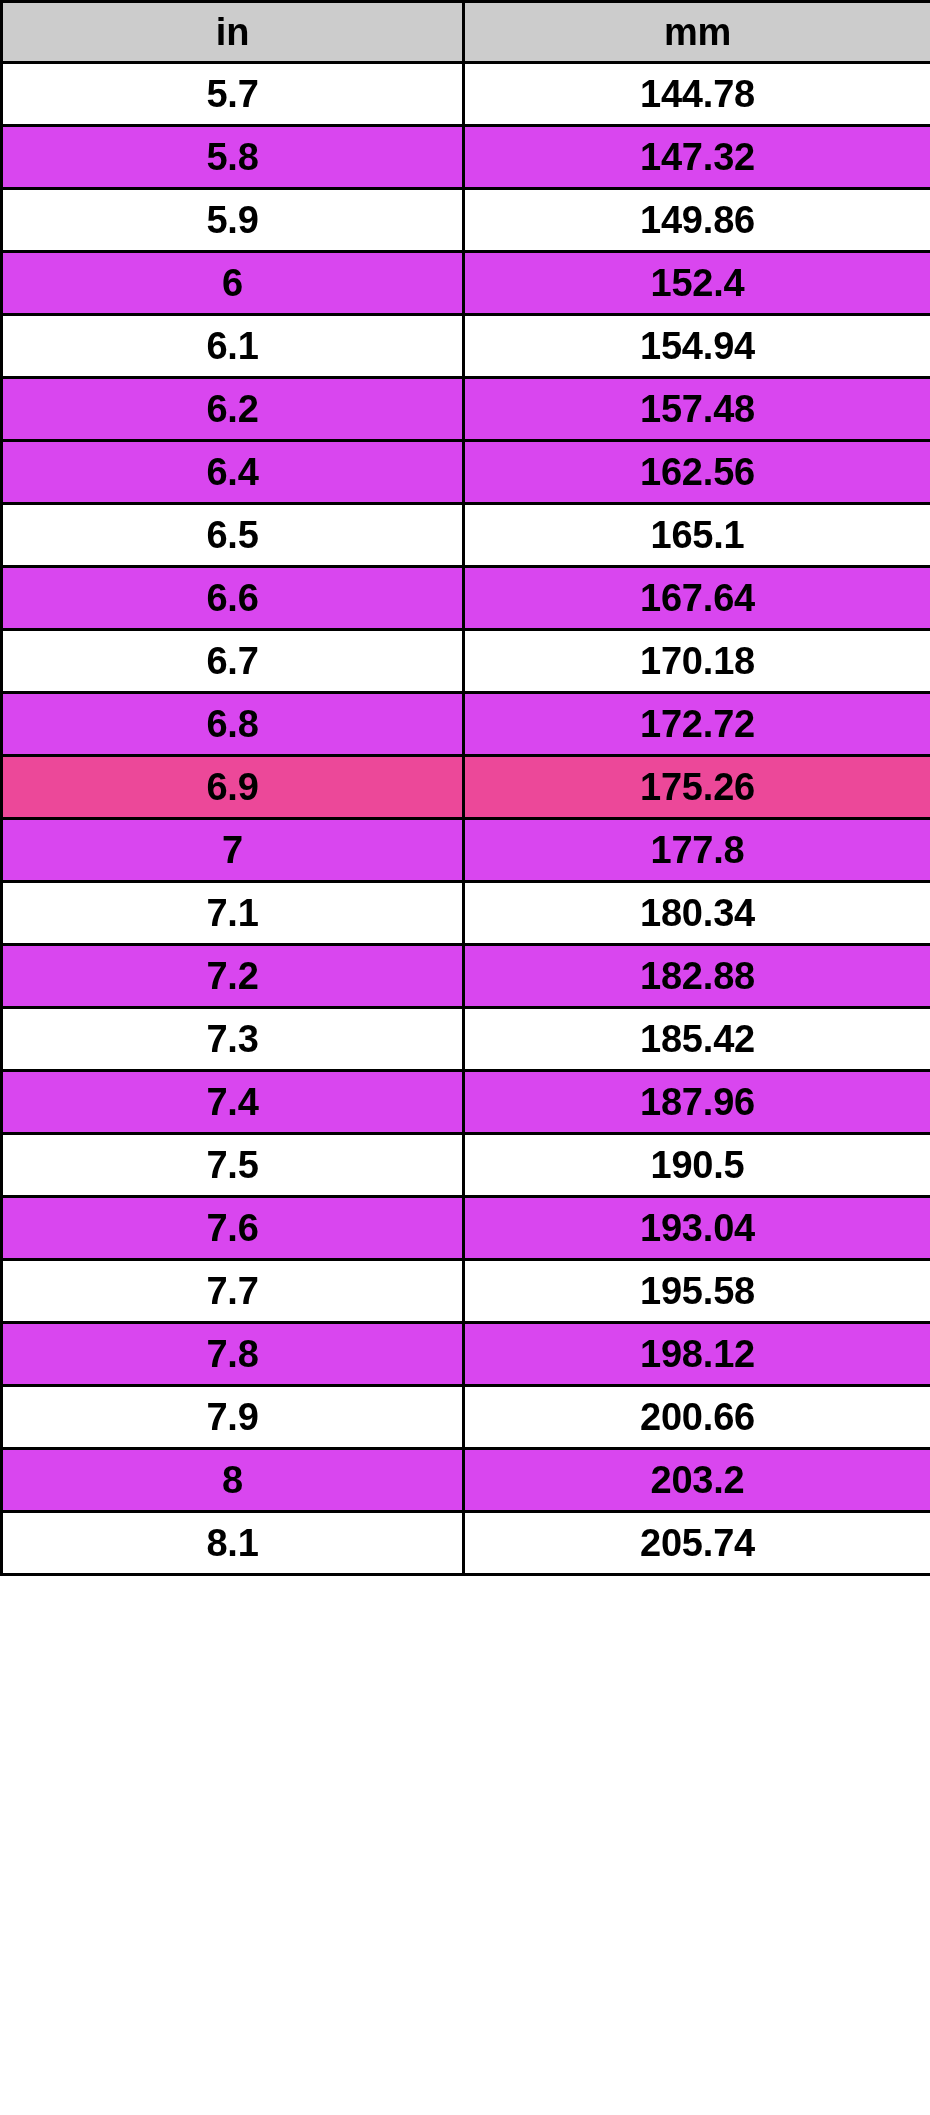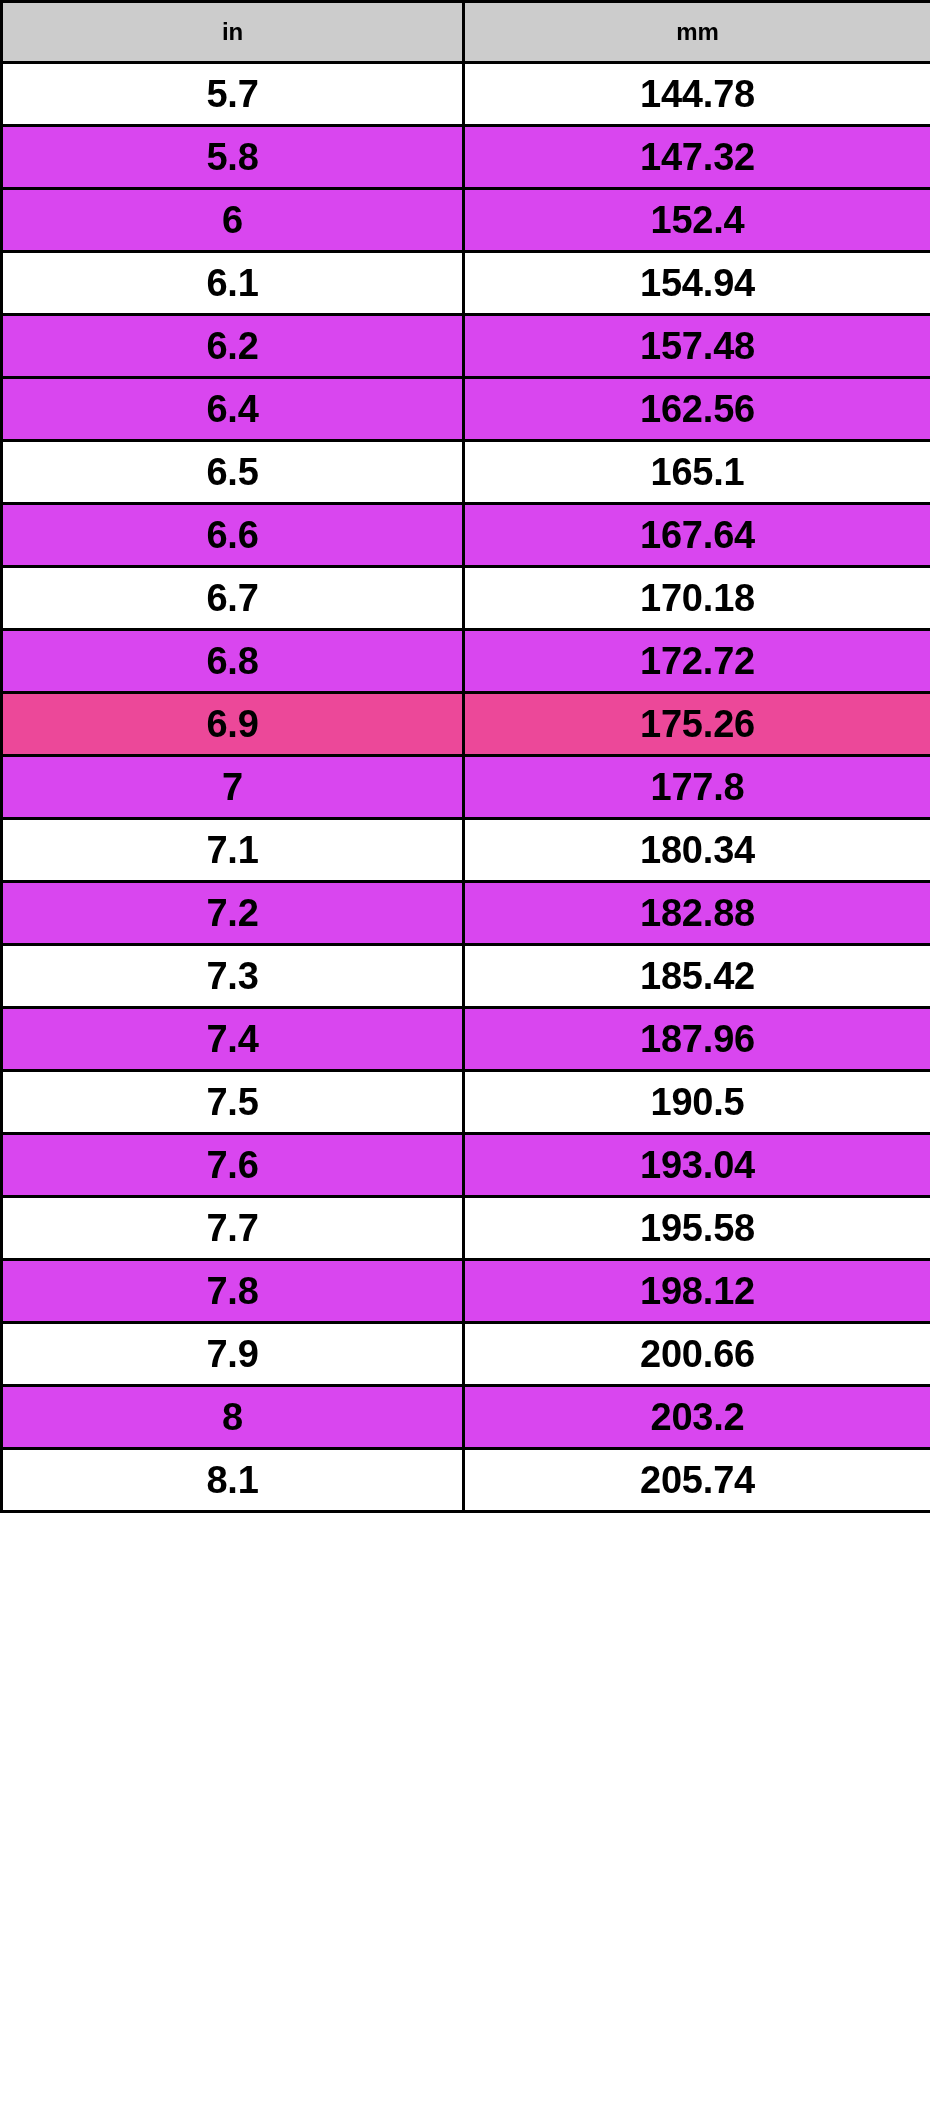--- a/index.html
+++ b/index.html
@@ -35,21 +35,21 @@
     font-size: 38px;
     line-height: 60px;
     color: #000000;
     letter-spacing: -0.2px;
     white-space: nowrap;
     overflow: hidden;
   }
 
   #conversion-table thead th {
     background: #cccccc;
-    font-size: 24px;
+    font-size: 38px;
     height: 58px;
     line-height: 58px;
   }
 
   #conversion-table tbody tr.row-odd  td { background: #ffffff; }
   #conversion-table tbody tr.row-even td { background: #d946ef; }
   #conversion-table tbody tr.row-highlight td { background: #ec4899; }
 
   
   #conversion-table tbody tr:first-child td { border-top-width: 3px; }
@@ -69,20 +69,24 @@
     </tr>
   </thead>
   <tbody id="table-body">
       <tr class="row-odd">
         <td>5.7</td>
         <td>144.78</td>
       </tr>
       <tr class="row-even">
         <td>5.8</td>
         <td>147.32</td>
+      </tr>
+      <tr class="row-odd">
+        <td>5.9</td>
+        <td>149.86</td>
       </tr>
       <tr class="row-even">
         <td>6</td>
         <td>152.4</td>
       </tr>
       <tr class="row-odd">
         <td>6.1</td>
         <td>154.94</td>
       </tr>
       <tr class="row-even">

